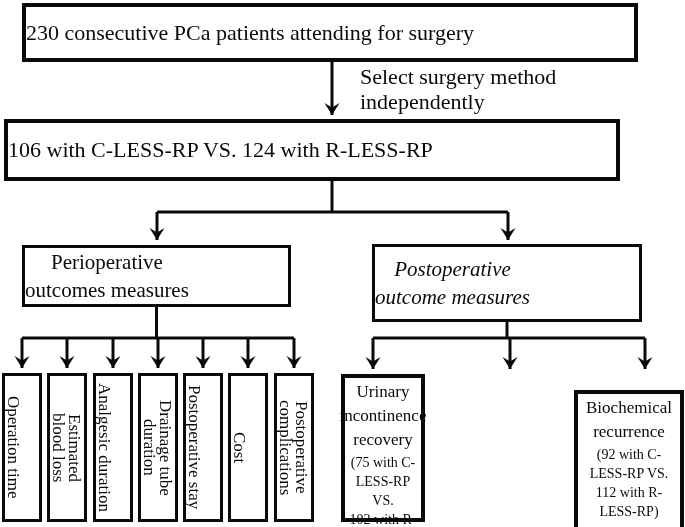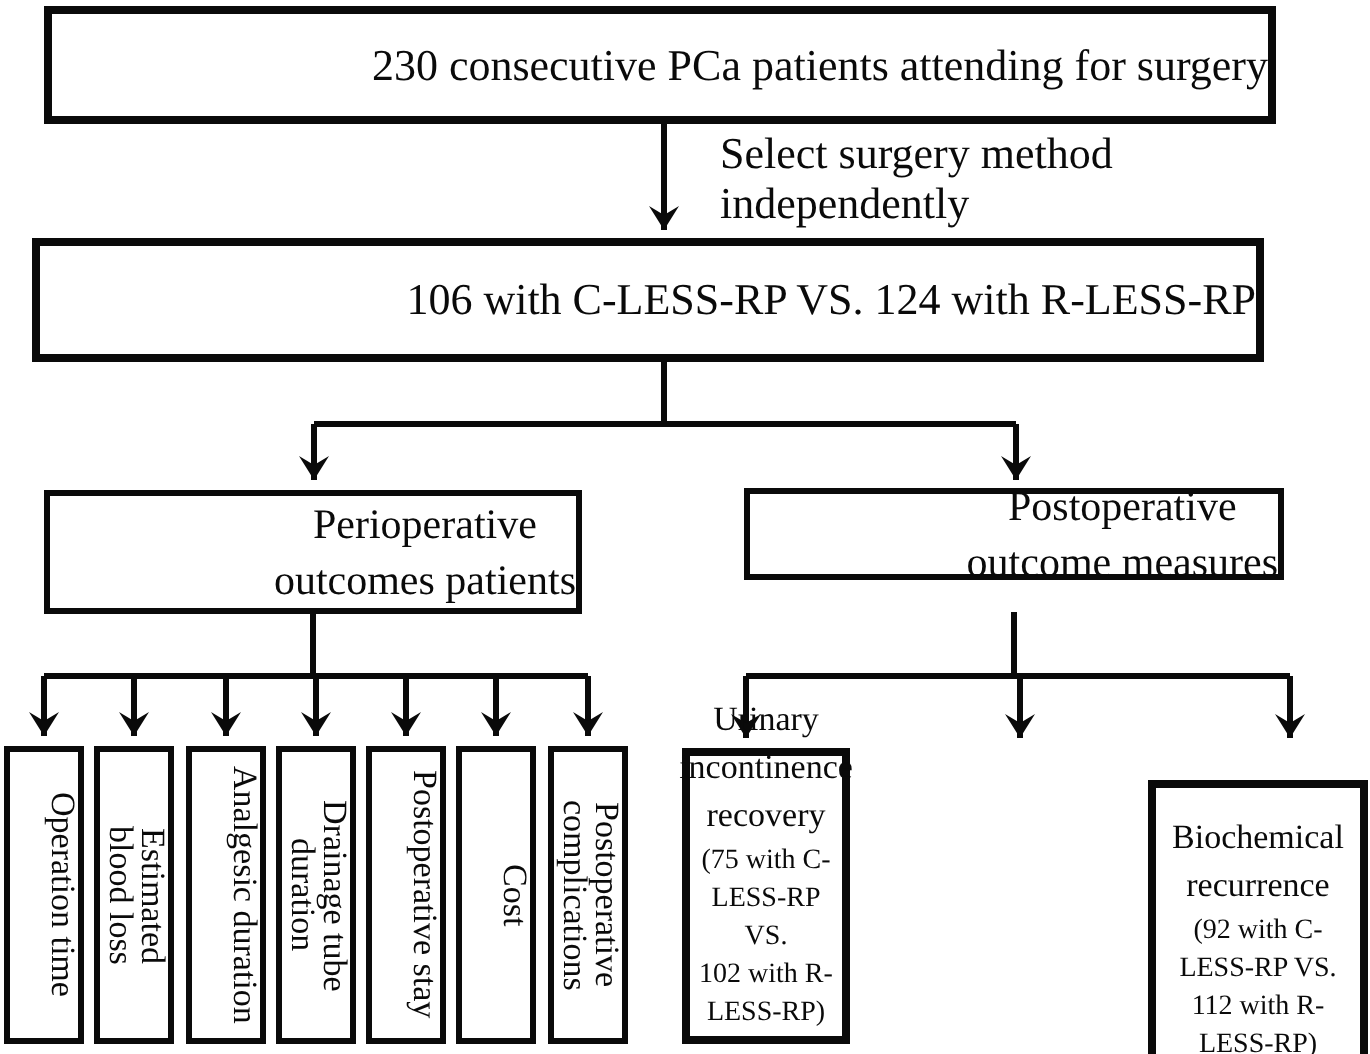--- a/index.html
+++ b/index.html
@@ -12,29 +12,29 @@
     overflow: hidden;
   }
   #connectors { position:absolute; left:0; top:0; width:685px; height:527px; pointer-events:none; }
   .box {
     position: absolute;
     box-sizing: border-box;
     border: 3px solid #0a0a0a;
     background: #ffffff;
     display: flex;
     align-items: center;
-    justify-content: flex-end;
+    justify-content: flex-start;
     text-align: center;
   }
   .thick { border-width: 4px; }
   .multiline { white-space: pre-line; }
   #patients-box   { left:22px;  top:3px;   width:616px; height:59px;  font-size:22px; }
-  #comparison-box { left:16px;  top:119px; width:616px; height:62px;  font-size:22px; }
+  #comparison-box { left:4px;  top:119px; width:616px; height:62px;  font-size:22px; }
   #perioperative-box { left:22px;  top:245px; width:269px; height:62px; font-size:21px; line-height:28px; }
-  #postoperative-box { left:372px; top:244px; width:270px; height:46px; font-size:21px; line-height:28px; }
+  #postoperative-box { left:372px; top:244px; width:270px; height:78px; font-size:21px; line-height:28px;font-style:italic; }
   #method-label {
     position:absolute; left:360px; top:64px; width:230px;
     text-align:left; font-size:22px; line-height:25px; white-space:pre-line;
   }
   .strip {
     top: 373px; height: 149px; width: 40px;
     font-size: 17px;
   }
   .strip .vtext {
     writing-mode: vertical-rl;
@@ -91,21 +91,21 @@
 
   <div id="method-label">Select surgery method
 independently</div>
 
   <div class="box thick" id="comparison-box">
     <span>106 with C-LESS-RP VS. 124 with R-LESS-RP</span>
   </div>
 
   <div class="box" id="perioperative-box">
     <span class="multiline">Perioperative
-outcomes patients</span>
+outcomes measures</span>
   </div>
 
   <div class="box" id="postoperative-box">
     <span class="multiline">Postoperative
 outcome measures</span>
   </div>
 
   <div class="box strip" style="left:2px;">
     <span class="vtext">Operation time</span>
   </div>

